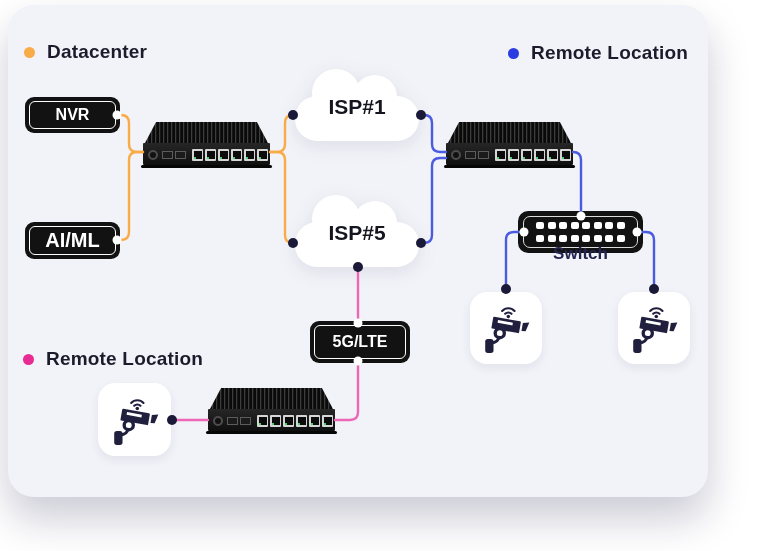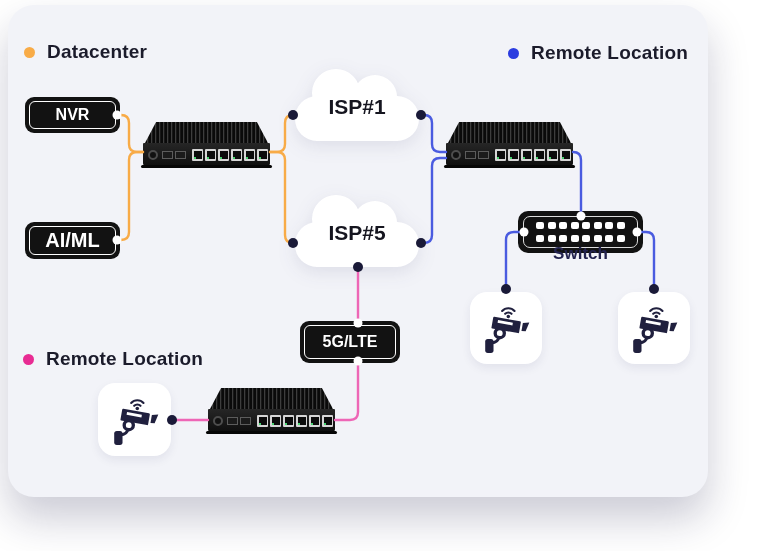--- a/index.html
+++ b/index.html
@@ -23,21 +23,21 @@
   .bullet-pink{background:var(--c-pink);}
   .legend-label{font-size:19px;font-weight:700;color:var(--c-text-dark);letter-spacing:.2px;}
 
   
   .chip{position:absolute;background:var(--c-device-black);border-radius:9px;
         display:flex;align-items:center;justify-content:center;z-index:2;
         color:#fff;font-weight:700;}
   .chip::before{content:'';position:absolute;inset:4px;border:1.6px solid #fff;border-radius:6px;}
   .chip-nvr{left:25px;top:97px;width:95px;height:36px;font-size:16px;}
   .chip-aiml{left:25px;top:222px;width:95px;height:37px;font-size:20px;}
-  .chip-lte{left:300px;top:321px;width:100px;height:42px;font-size:16px;}
+  .chip-lte{left:310px;top:321px;width:100px;height:42px;font-size:16px;}
 
   
   .cloud{position:absolute;width:132px;height:80px;z-index:1;text-decoration:underline;}
   .cloud-isp1{left:291px;top:63px;}
   .cloud-isp2{left:291px;top:189px;}
   .cloud svg{position:absolute;inset:0;filter:drop-shadow(0 5px 9px rgba(40,40,90,.10));}
   .cloud-label{position:absolute;inset:0;display:flex;align-items:center;justify-content:center;
                padding-top:8px;font-size:21px;font-weight:700;color:#15151f;z-index:2;}
 
   

